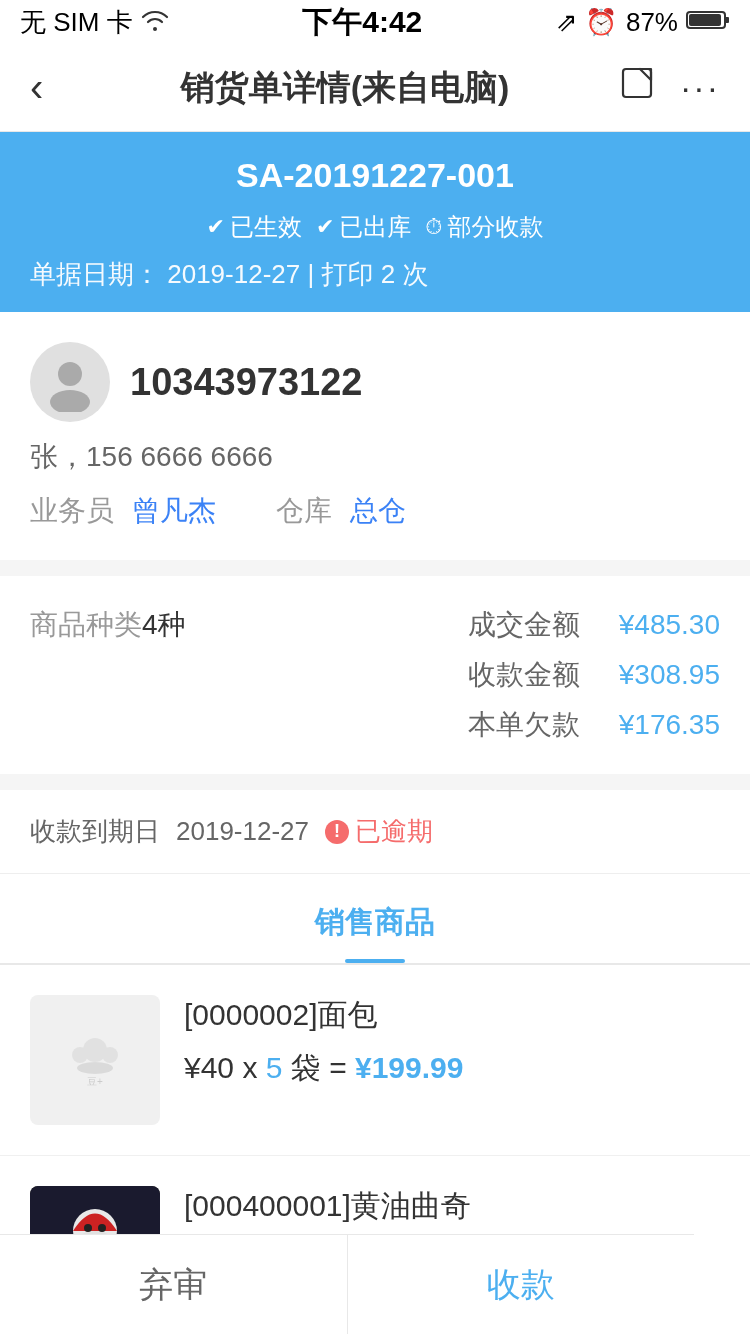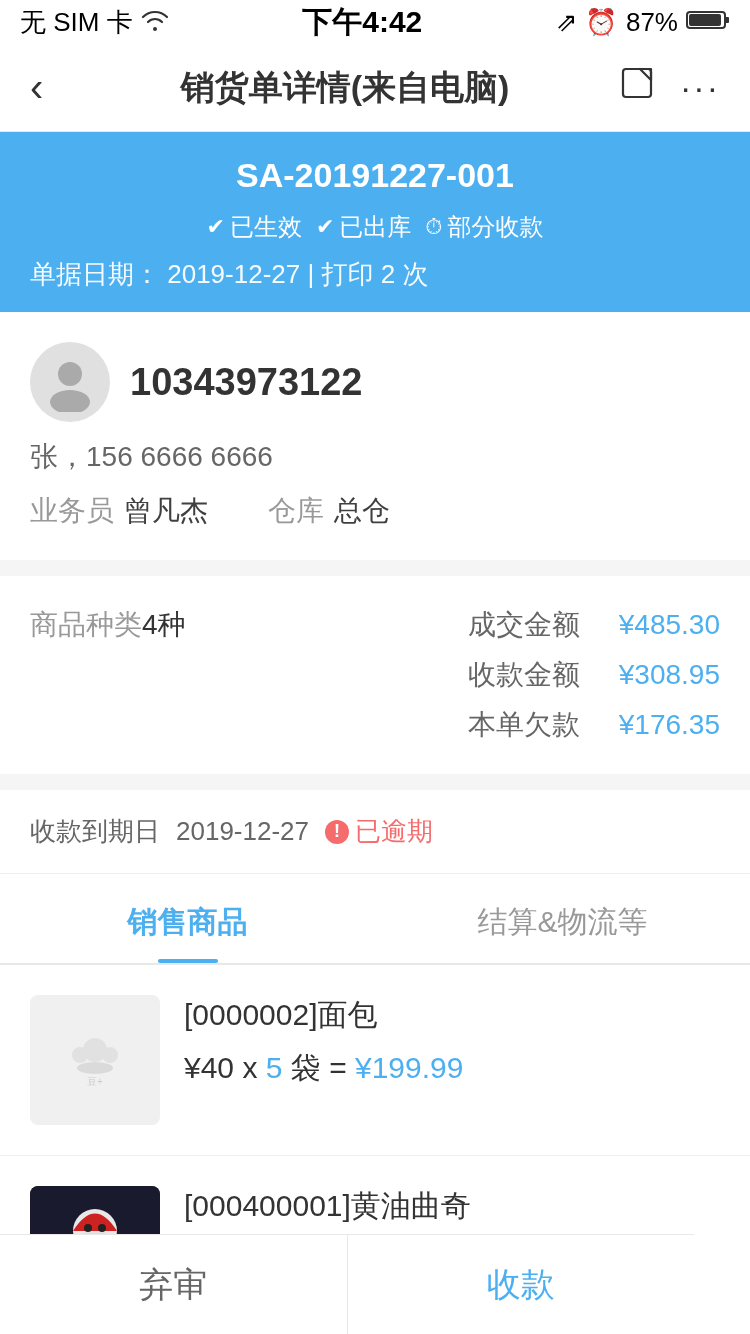--- a/index.html
+++ b/index.html
@@ -134,21 +134,21 @@
       margin-bottom: 16px;
     }
     .customer-meta {
       display: flex;
       gap: 60px;
       font-size: 28px;
       color: #666;
     }
     .meta-item { display: flex; gap: 10px; align-items: center; }
     .meta-label { color: #999; }
-    .meta-value { color: #404040; }
+    .meta-value { color: #3b82f6; margin-left: 8px; }
 
     
     .summary-section {
       background: #fff;
       padding: 30px;
       margin-bottom: 16px;
       display: flex;
       align-items: flex-start;
       justify-content: space-between;
     }
@@ -289,21 +289,21 @@
       padding: 4px 14px;
       font-size: 24px;
       color: #666;
       margin-bottom: 12px;
     }
     .product-price {
       font-size: 30px;
       color: #333;
     }
     .price-qty { color: #4CAFF0; }
-    .price-total { color: #4CAFF0; font-weight: 400; }
+    .price-total { color: #4CAFF0; font-weight: 700; }
 
     
     .bottom-bar {
       position: fixed;
       bottom: 0;
       left: 0;
       width: 694px;
       height: 100px;
       background: #fff;
       border-top: 1px solid #e8e8e8;
@@ -448,23 +448,20 @@
   <span class="overdue-badge">
     <span class="overdue-dot">!</span>
     <span>已逾期</span>
   </span>
 </div>
 
 <div class="tabs-section">
   <div class="tab active">
     <span>销售商品</span>
   </div>
-  <div class="tab">
-    <span>结算&amp;物流等</span>
-  </div>
 </div>
 
 <div class="products-section">
 
   <div class="product-item">
     <div class="product-img">
       <svg viewBox="0 0 80 80" fill="none">
         <circle cx="40" cy="30" r="12" fill="#ccc"></circle>
         <circle cx="25" cy="35" r="8" fill="#ccc"></circle>
         <circle cx="55" cy="35" r="8" fill="#ccc"></circle>

